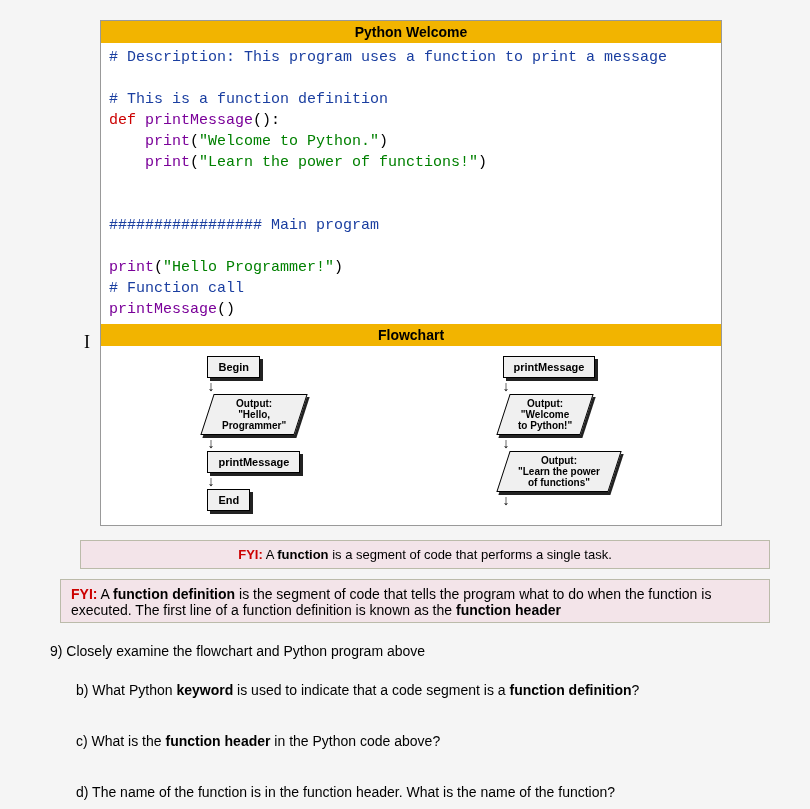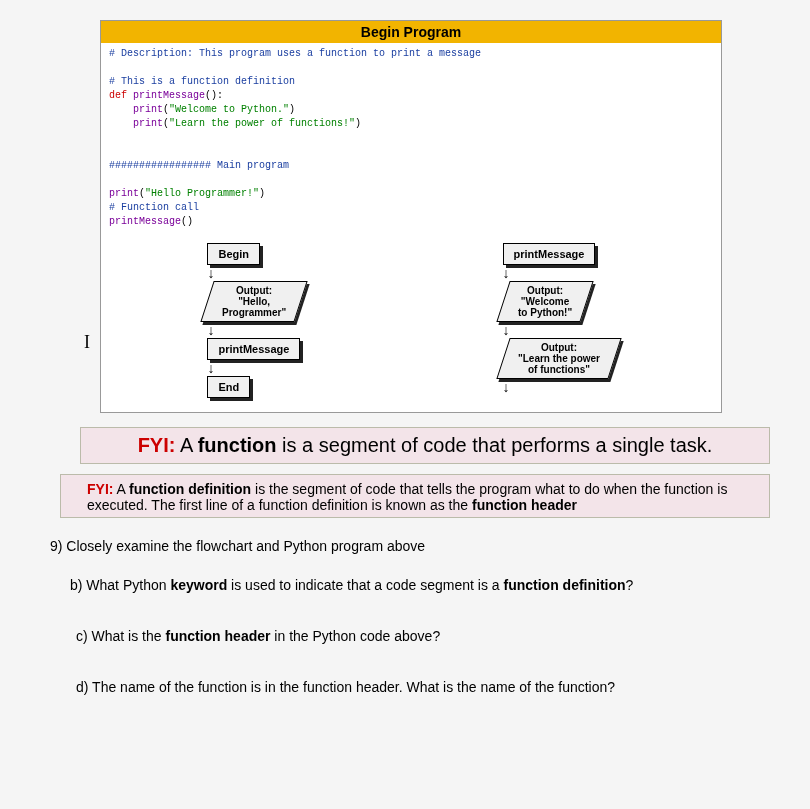--- a/index.html
+++ b/index.html
@@ -20,21 +20,21 @@
   .bar {
     background: #f2b400;
     color: #000;
     font-weight: bold;
     text-align: center;
     padding: 3px 0;
     font-size: 14px;
   }
   .code {
     font-family: "Courier New", monospace;
-    font-size: 10px;
+    font-size: 15px;
     padding: 4px 8px;
     line-height: 1.4;
     white-space: pre;
   }
   .c-blue   { color: #1a3ea0; }
   .c-red    { color: #c00; }
   .c-green  { color: #008000; }
   .c-purple { color: #7a0099; }
   .c-black  { color: #000; }
   .flow {
@@ -62,27 +62,27 @@
     transform: skewX(-18deg);
     box-shadow: 3px 3px 0 #222;
   }
   .para > div { transform: skewX(18deg); }
   .arrow { font-size: 14px; line-height: 1; margin: 1px 0; }
   .fyi {
     background: #f3e4e9;
     border: 1px solid #bba;
     padding: 6px 10px;
     margin: 14px 20px 10px 60px;
-    font-size: 20px;
+    font-size: 13px;
     text-align: center;
   }
   .fyi2 {
     background: #f3e4e9;
     border: 1px solid #bba;
-    padding: 6px 10px 4px 26px;
+    padding: 6px 10px 4px 10px;
     margin: 6px 20px 18px 40px;
     font-size: 14px;
   }
   .fyi-label { color: #c00; font-weight: bold; }
   .questions { margin: 0 30px 0 30px; font-size: 14px; line-height: 1.5; }
   .questions .q { margin-top: 18px; }
   .cursor {
     position: absolute;
     left: 64px;
     top: 312px;
@@ -91,34 +91,35 @@
   }
   .wrap { position: relative; }
 </style>
 </head>
 <body>
 
 <div class="wrap">
 <span class="cursor">I</span>
 
 <div class="codebox">
-  <div class="bar">Begin Program</div>
+  <div class="bar">Python Welcome</div>
   <div class="code"><span class="c-blue"># Description:</span><span class="c-blue"> This program uses a function to print a message</span>
 
 <span class="c-blue"># This is a function definition</span>
 <span class="c-red">def </span><span class="c-purple">printMessage</span><span class="c-black">():</span>
 <span class="c-purple">    print</span><span class="c-black">(</span><span class="c-green">"Welcome to Python."</span><span class="c-black">)</span>
 <span class="c-purple">    print</span><span class="c-black">(</span><span class="c-green">"Learn the power of functions!"</span><span class="c-black">)</span>
 
 
 <span class="c-blue">################# Main program</span>
 
 <span class="c-purple">print</span><span class="c-black">(</span><span class="c-green">"Hello Programmer!"</span><span class="c-black">)</span>
 <span class="c-blue"># Function call</span>
 <span class="c-purple">printMessage</span><span class="c-black">()</span></div>
+  <div class="bar">Flowchart</div>
 
   <div class="flow">
     <div class="col">
       <div class="node">Begin</div>
       <div class="arrow">↓</div>
       <div class="para">
             <div>
         <span>Output:</span><br><span>"Hello,</span><br><span>Programmer"</span>
       </div>
           </div>
@@ -150,21 +151,21 @@
 <div class="fyi">
   <span class="fyi-label">FYI:</span><span> A </span><b>function</b><span> is a segment of code that performs a single task.</span>
 </div>
 
 <div class="fyi2">
   <span class="fyi-label">FYI:</span><span> A </span><b>function definition</b><span> is the segment of code that tells the program what to do when the function is executed.  The first line of a function definition is known as the </span><b>function header</b>
 </div>
 
 <div class="questions">
   <div class="q">9) Closely examine the flowchart and Python program above</div>
-  <div class="q" style="margin-left:20px">
+  <div class="q" style="margin-left:26px">
     <span>b) What Python </span><b>keyword</b><span> is used to indicate that a code segment is a </span><b>function definition</b><span>?</span>
   </div>
   <div class="q" style="margin-left:26px;margin-top:30px">
     <span>c) What is the </span><b>function header</b><span> in the Python code above?</span>
   </div>
   <div class="q" style="margin-left:26px;margin-top:30px">d) The name of the function is in the function header. What is the name of the function?</div>
 </div>
 </div>
 
 </body></html>

